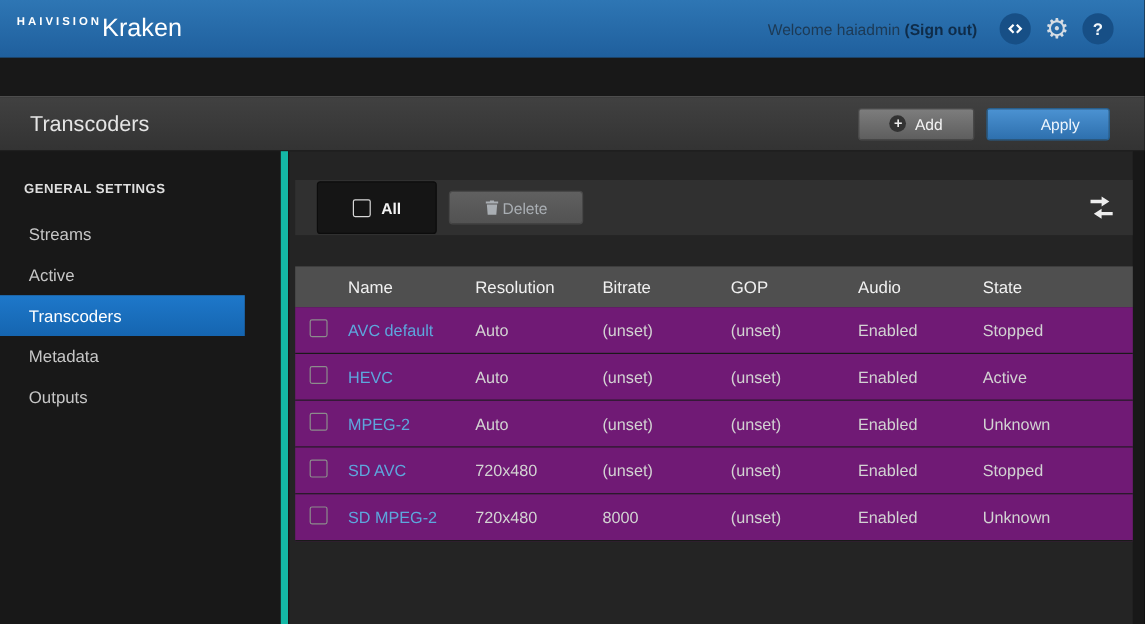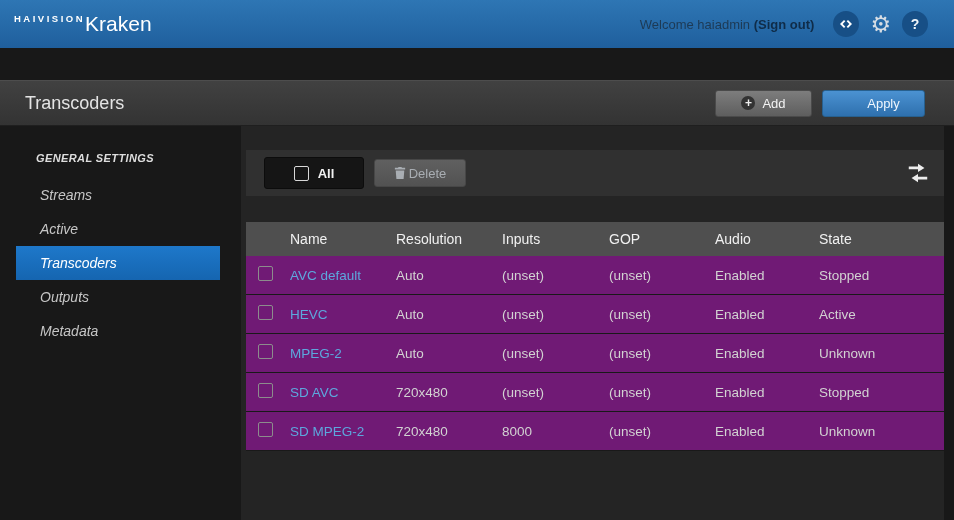--- a/index.html
+++ b/index.html
@@ -45,44 +45,44 @@
   }
   .btn-add { width:97px; background:linear-gradient(#7d7d7d,#5e5e5e); border:1px solid #4a4a4a; color:#f3f3f3; gap:7px; }
   .plus-circle {
     width:14px; height:14px; border-radius:50%; background:#323232; color:#ececec;
     font-size:12px; font-weight:bold; line-height:1;
     display:flex; align-items:center; justify-content:center;
   }
   .btn-apply { width:103px; background:linear-gradient(#4b92d2,#2e70ae); border:1px solid #27608f; color:#eef6fd;padding-left:20px; }
 
   
-  .sidebar { position:absolute; top:126px; left:16px; width:240px; bottom:0; border-right:6px solid #14b8a6;font-style:italic; }
+  .sidebar { position:absolute; top:126px; left:0; width:240px; bottom:0; border-right:6px solid #14b8a6; }
   .side-section { padding:26px 0 14px 20px; font-size:11px; font-weight:bold; letter-spacing:.4px; color:#dedede; }
   .side-item { height:34px; line-height:34px; padding-left:24px; width:204px; font-size:14px; color:#c6c6c6; cursor:pointer; }
   .side-item.active { background:linear-gradient(#1e78ca,#1565b0); color:#fff; }
 
   
   .main { position:absolute; top:126px; left:241px; width:703px; bottom:0; background:#242424; }
 
   .toolbar {
     position:relative; margin:24px 0 0 5px; height:46px; background:#303030;
     display:flex; align-items:center; padding-left:18px;
   }
   .btn-all {
-    width:100px; height:32px; background:#151515; border:1px solid #0c0c0c; border-radius:3px;
+    width:100px; height:44px; background:#151515; border:1px solid #0c0c0c; border-radius:3px;
     display:flex; align-items:center; justify-content:center; gap:9px;
     color:#f2f2f2; font-weight:bold; font-size:13px; cursor:pointer;
   }
   .cb {
     appearance:none; -webkit-appearance:none; width:15px; height:15px; margin:0;
     border:1px solid #8c8c8c; border-radius:2px; background:transparent; cursor:pointer;
   }
   .btn-all .cb { border-color:#d8d8d8; }
   .btn-delete {
-    width:92px; height:28px; margin-left:10px; border-radius:3px;
+    width:112px; height:28px; margin-left:10px; border-radius:3px;
     background:linear-gradient(#606060,#525252); border:1px solid #474747;
     display:flex; align-items:center; justify-content:center; gap:3px;
     color:#a9aeb3; font-size:13px; cursor:pointer;
   }
   .refresh-btn { position:absolute; right:14px; top:11px; cursor:pointer; line-height:0; }
 
   .table { margin:26px 0 0 5px; }
   .thead, .trow { display:grid; grid-template-columns:44px 106px 106px 107px 106px 104px 1fr; align-items:center; }
   .thead { height:34px; background:#4f4f4f; color:#f1f1f1; font-size:14px; }
   .trow { height:39px; background:#701a75; border-bottom:1px solid #191919; font-size:13.5px; color:#d2d2d2; }
@@ -129,22 +129,22 @@
         <span>Apply</span>
       </div>
     </div>
   </div>
 
   <div class="sidebar">
     <div class="side-section">GENERAL SETTINGS</div>
     <div class="side-item">Streams</div>
     <div class="side-item">Active</div>
     <div class="side-item active">Transcoders</div>
+    <div class="side-item">Metadata</div>
     <div class="side-item">Outputs</div>
-    <div class="side-item">Metadata</div>
   </div>
 
   <div class="main">
 
     <div class="toolbar">
       <div class="btn-all">
         <input type="checkbox" class="cb" style="">
         <span>All</span>
       </div>
       <div class="btn-delete">
@@ -160,21 +160,21 @@
         </svg>
       </span>
     </div>
 
     <div class="table">
 
       <div class="thead">
         <div class="cell-check"></div>
         <div>Name</div>
         <div>Resolution</div>
-        <div>Inputs</div>
+        <div>Bitrate</div>
         <div>GOP</div>
         <div>Audio</div>
         <div>State</div>
       </div>
 
       <div class="trow">
         <div class="cell-check">
           <input type="checkbox" class="cb" style="">
         </div>
         <a href="#" class="link">AVC default</a>

